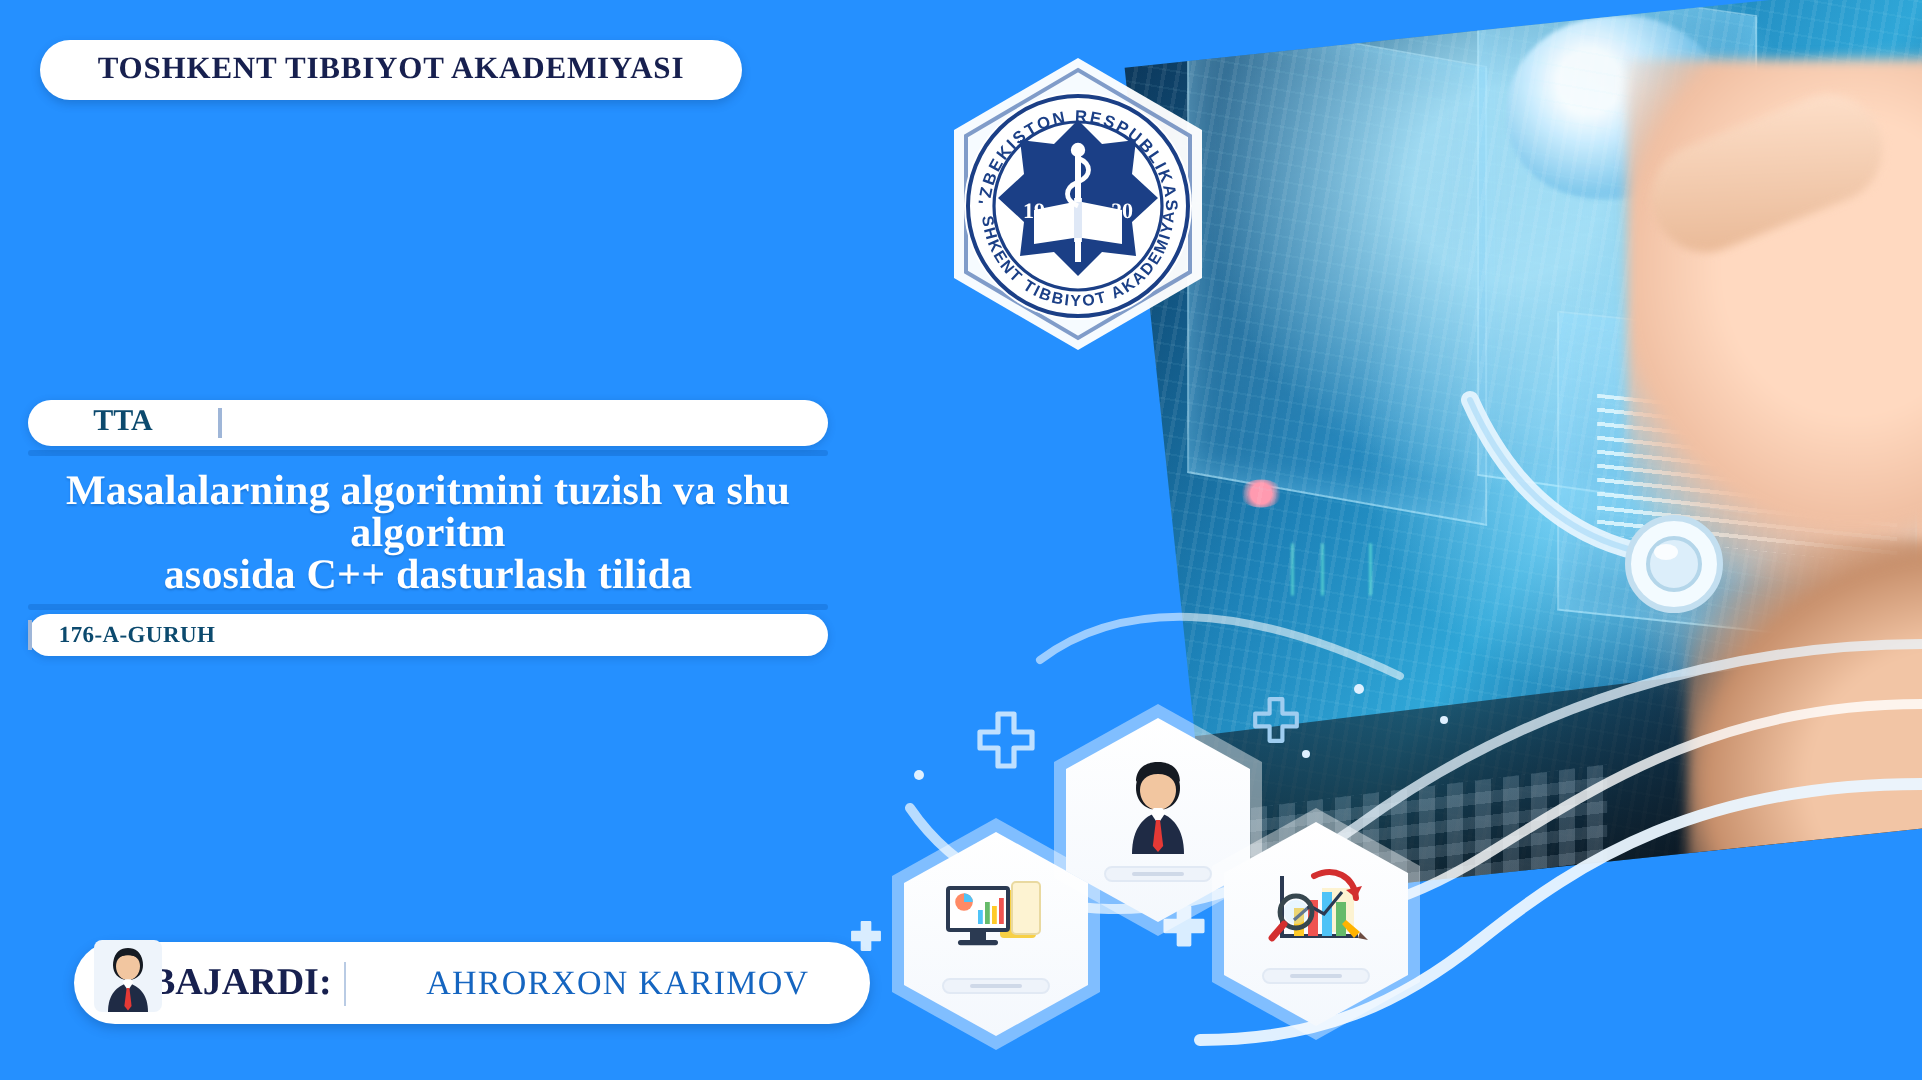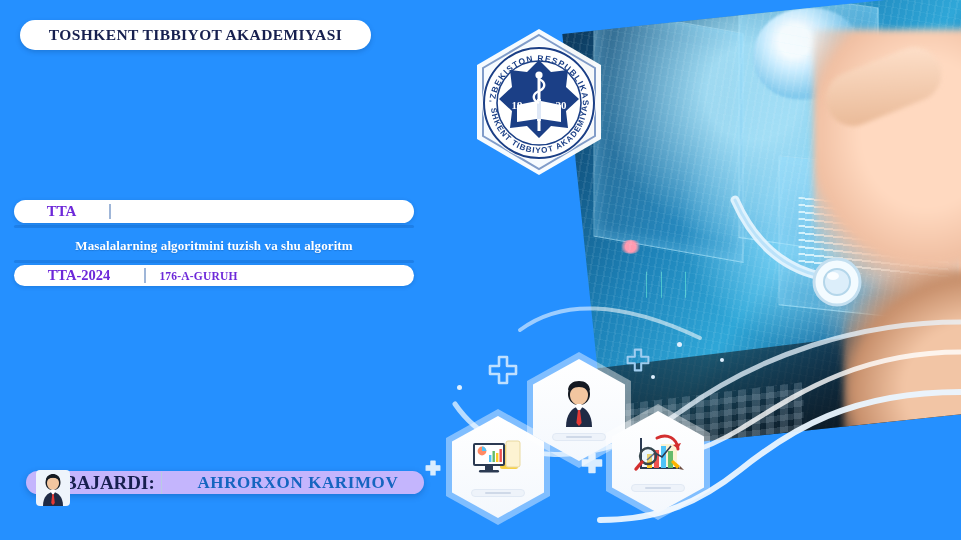--- a/index.html
+++ b/index.html
@@ -105,50 +105,50 @@
   }
 
   .mid-block{position:absolute;left:14px;top:200px;width:400px;}
 
   .row-pill{
     position:relative;height:23px;border-radius:999px;background:#fff;
     box-shadow:0 1px 4px rgba(0,40,90,.2);
     display:flex;align-items:center;
   }
   .row-pill .cell{
-    color:#6d28d9;font-weight:bold;font-size:15px;text-align:center;white-space:nowrap;
+    color:#0c4a6e;font-weight:bold;font-size:15px;text-align:center;white-space:nowrap;
   }
   .row-pill .sep{width:1px;height:15px;background:#9fb6d8;}
   .rule{height:3px;background:#1d7fe8;border-radius:2px;margin-top:2px;}
 
   .headline{
-    margin:7px 0 4px;color:#ffffff;font-weight:bold;font-size:13px;
+    margin:7px 0 4px;color:#ffffff;font-weight:bold;font-size:21px;
     line-height:21px;text-align:center;letter-spacing:.1px;
     text-shadow:0 1px 1px rgba(0,50,110,.25);
   }
   .headline .l2,.headline .l3{display:block;}
 
   .rule2{height:3px;background:#1d7fe8;border-radius:2px;margin-bottom:2px;}
 
   .row2{height:21px;}
   .row2 .cell{font-size:14.5px;}
   .row2 .small{font-size:11.5px;letter-spacing:.2px;}
 
   
   .bajardi{
-    position:absolute;left:26px;top:471px;width:398px;height:23px;
-    border-radius:999px;background:#c4b5fd;box-shadow:0 2px 6px rgba(0,40,90,.25);
+    position:absolute;left:37px;top:471px;width:398px;height:41px;
+    border-radius:999px;background:#ffffff;box-shadow:0 2px 6px rgba(0,40,90,.25);
     display:flex;align-items:center;
   }
   .bajardi .lbl{
     color:#17204f;font-weight:bold;font-size:19px;margin-left:38px;white-space:nowrap;
   }
   .bajardi .vsep{width:1px;height:22px;background:#b9cbe4;margin:0 10px 0 6px;}
   .bajardi .name{
-    color:#1565c0;font-weight:bold;font-size:17px;letter-spacing:.6px;
+    color:#1565c0;font-weight:normal;font-size:17px;letter-spacing:.6px;
     flex:1;text-align:center;white-space:nowrap;
   }
   .mini-avatar{position:absolute;left:10px;top:-1px;width:34px;height:36px;}
 
   
   .hex{
     position:absolute;width:92px;height:102px;
     clip-path:polygon(50% 0%,100% 25%,100% 75%,50% 100%,0% 75%,0% 25%);
     background:linear-gradient(180deg,#ffffff,#f4f8fd);
     display:flex;flex-direction:column;align-items:center;justify-content:center;
@@ -328,25 +328,25 @@
 
     <div class="row-pill">
       <span class="cell" style="flex:0 0 95px;">TTA</span>
       <span class="sep"></span>
       <span class="sep"></span>
     </div>
     <div class="rule"></div>
 
     <div class="headline">
       <span class="l1">Masalalarning algoritmini tuzish va shu algoritm</span>
+      <span class="l2">asosida C++ dasturlash tilida</span>
     </div>
 
     <div class="rule2"></div>
     <div class="row-pill row2">
-      <span class="cell" style="flex:0 0 130px;">TTA-2024</span>
       <span class="sep"></span>
       <span class="sep"></span>
       <span class="cell small" style="flex:0 0 105px;">176-A-GURUH</span>
     </div>
   </div>
 
   <div class="bajardi">
     <svg class="mini-avatar" viewBox="0 0 34 36">
       <rect x="0" y="0" width="34" height="36" rx="4" fill="#eef4fb"></rect>
       <path d="M17 5 c-5 0 -7.5 3 -7.5 7.5 c0 4 2.5 7.5 7.5 7.5 c5 0 7.5 -3.5 7.5 -7.5 c0 -4.5 -2.5 -7.5 -7.5 -7.5 z" fill="#151a22"></path>

